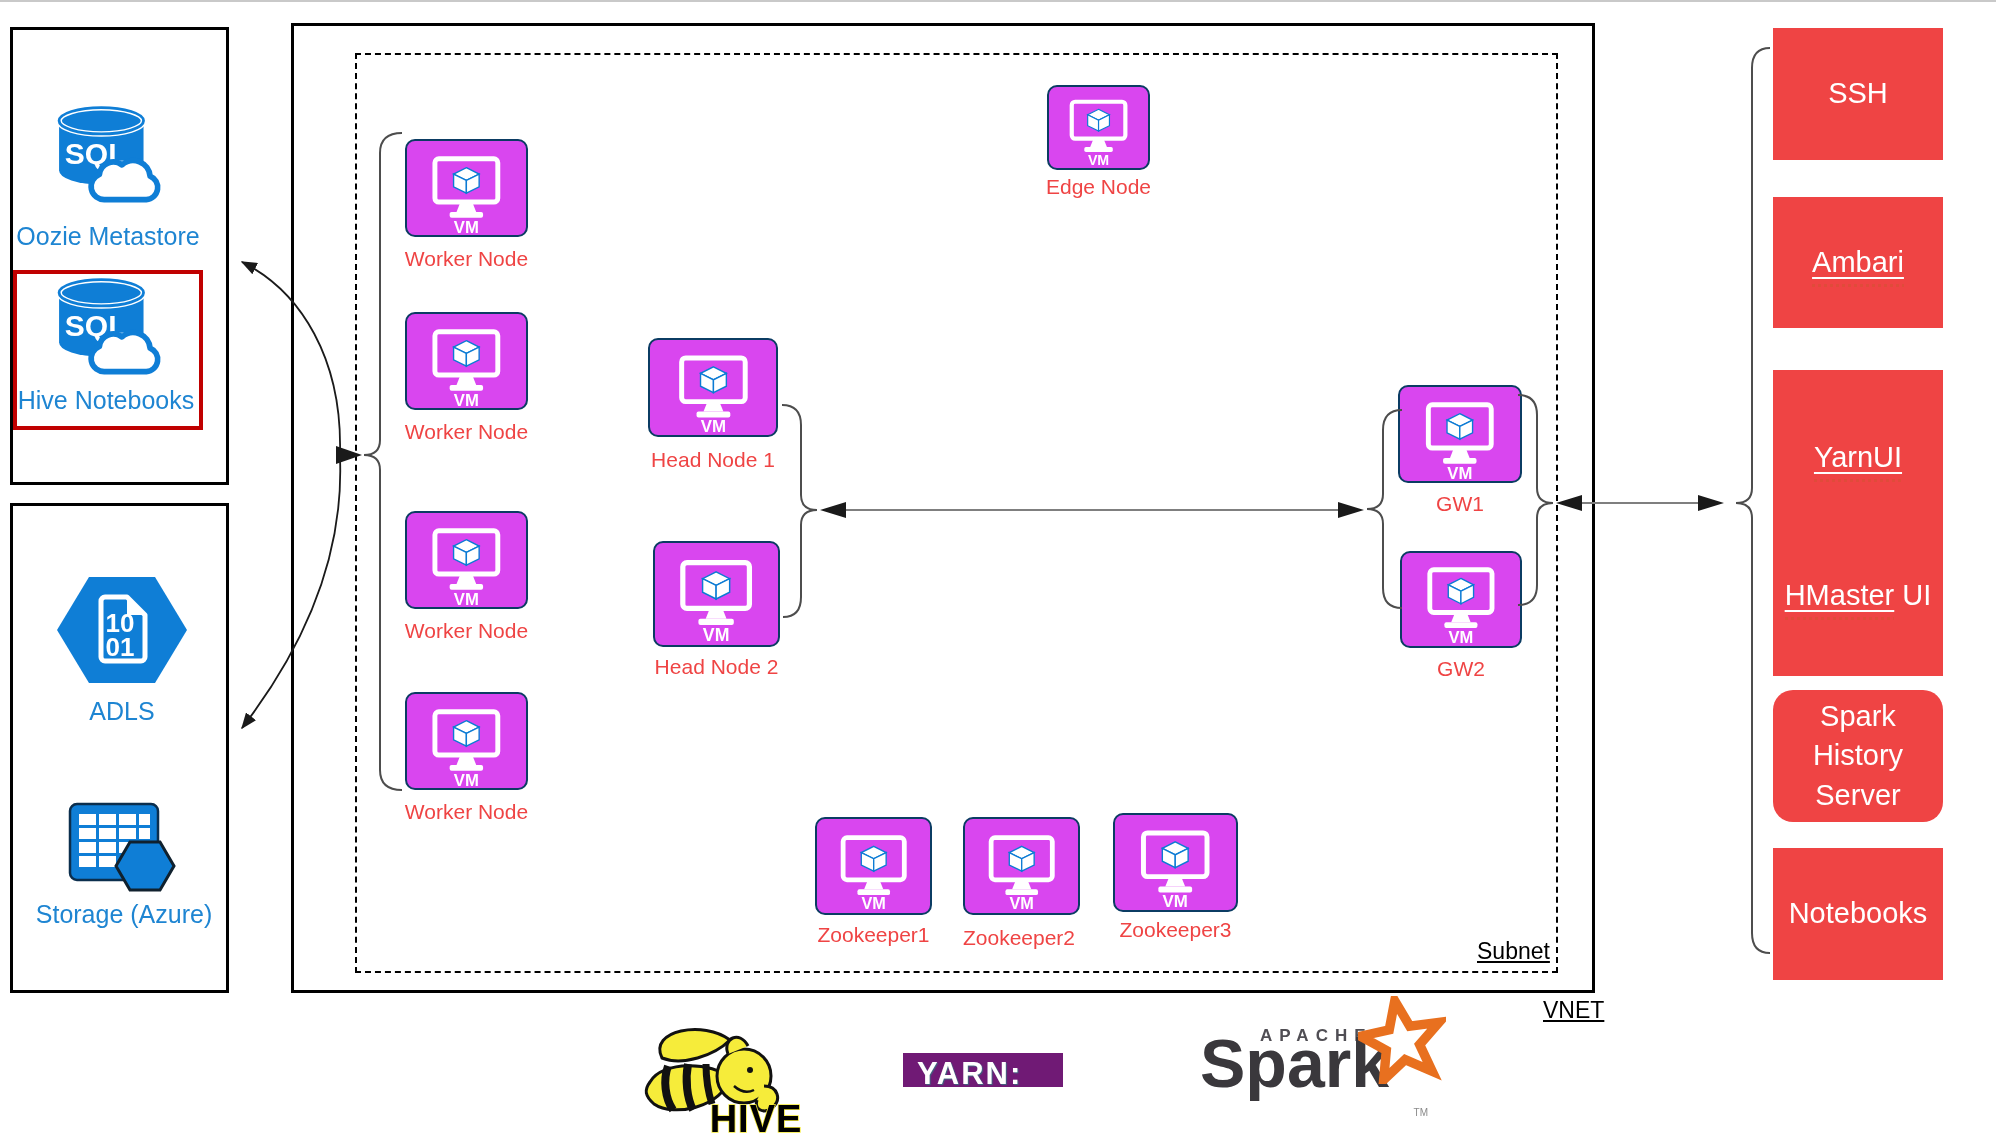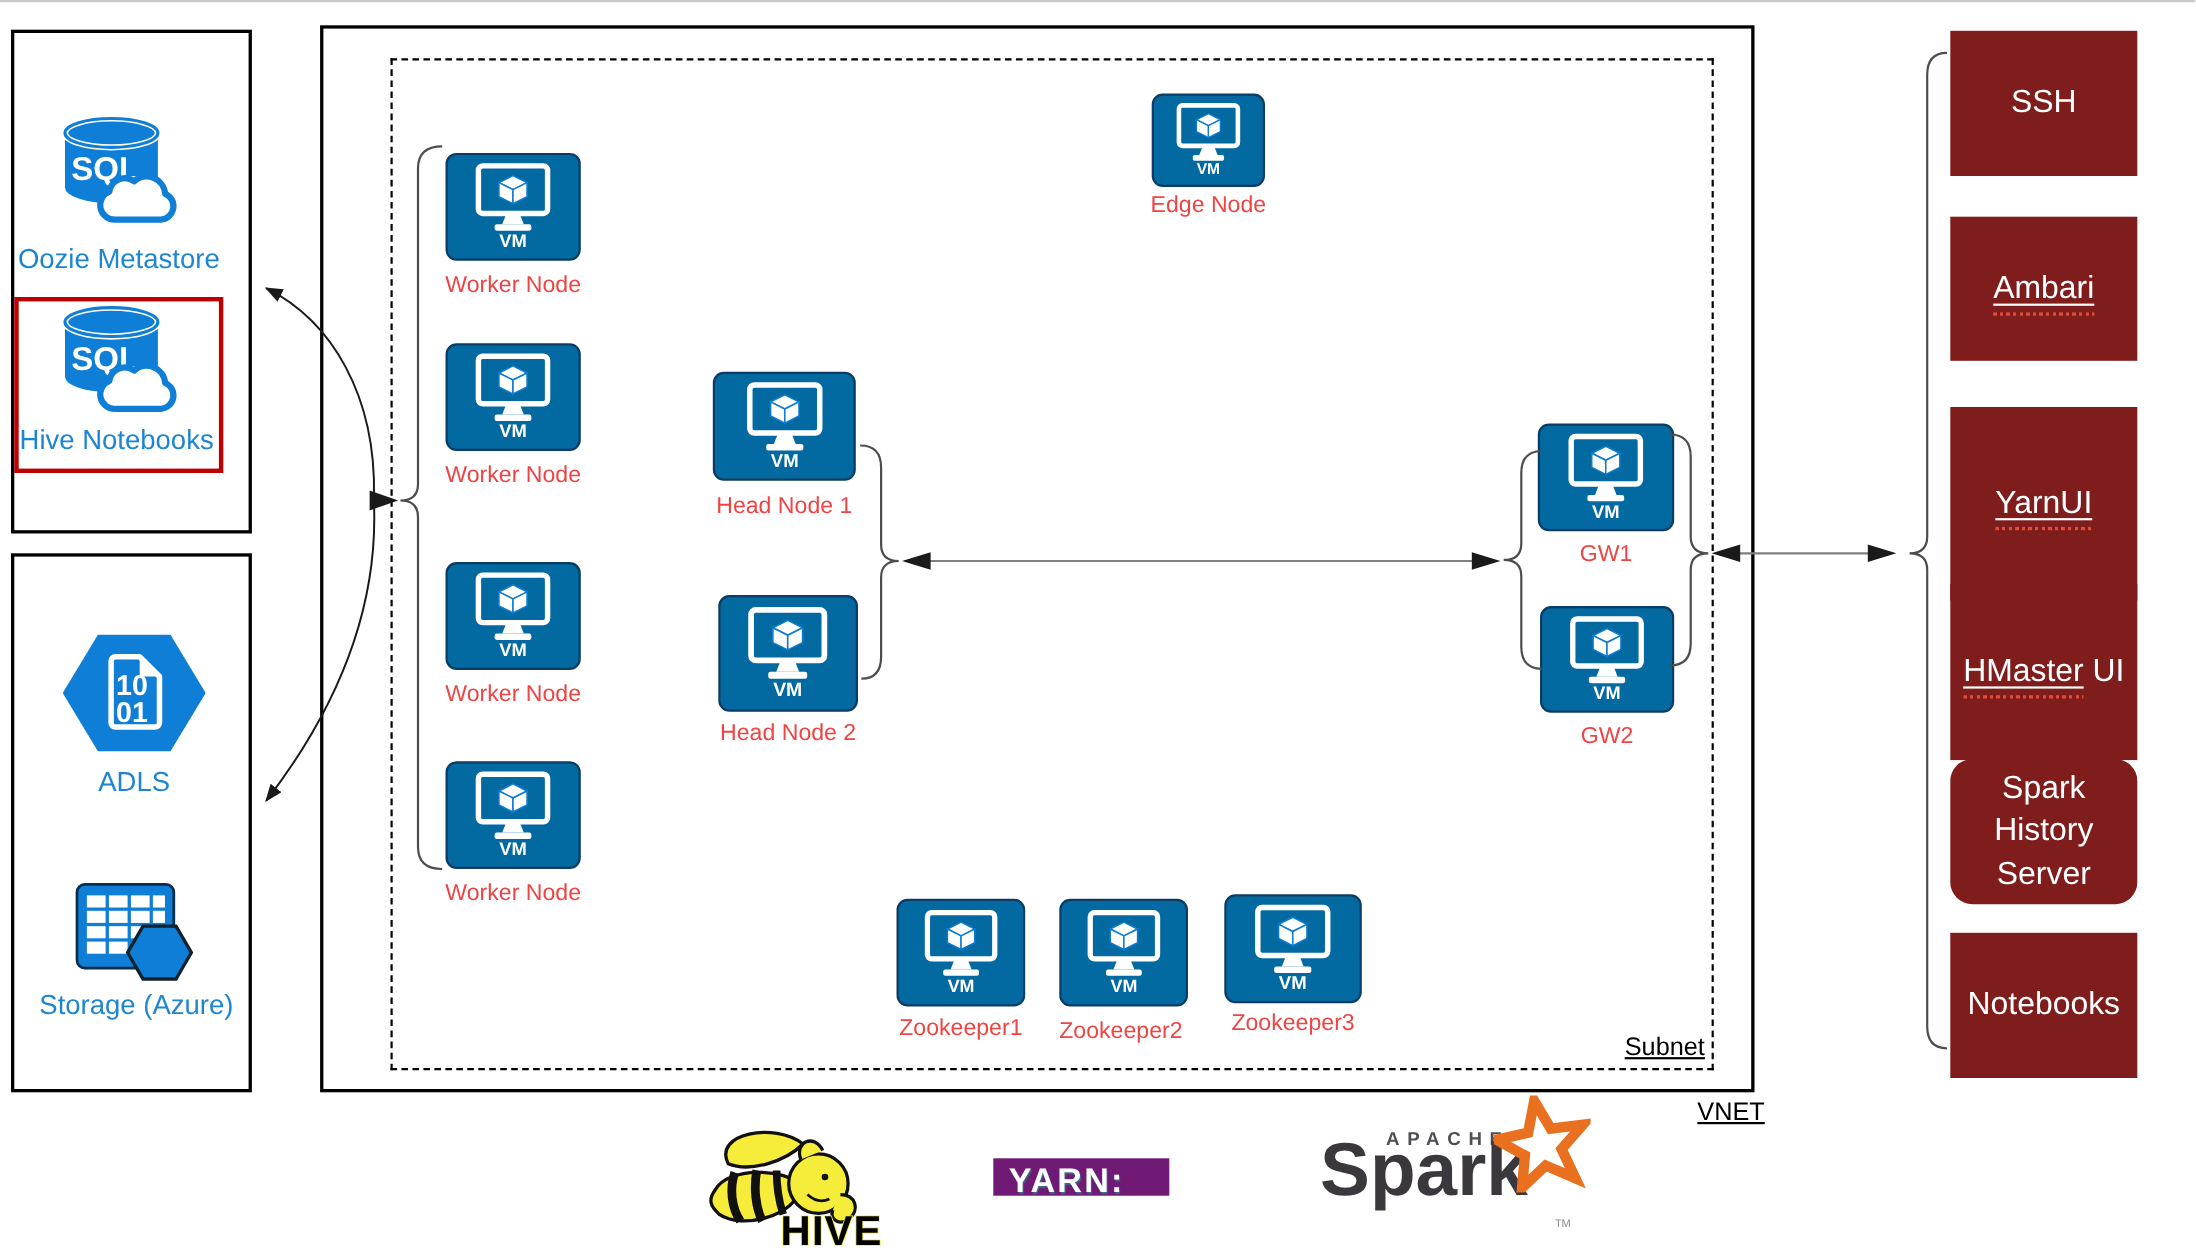--- a/index.html
+++ b/index.html
@@ -12,26 +12,26 @@
   .dashed-frame{position:absolute;border:2px dashed #000;box-sizing:border-box;}
   .highlight-frame{position:absolute;border:4px solid #c00000;box-sizing:border-box;}
 
   
   .blue-label{position:absolute;transform:translateX(-50%);color:#1e85d2;font-size:25px;
               white-space:nowrap;}
   .vm-label{position:absolute;transform:translateX(-50%);color:#ef4444;font-size:21px;
             white-space:nowrap;}
 
   
-  .vm-node{position:absolute;background:#0369a1;border:2px solid #0b3c63;border-radius:10px;
-           box-sizing:border-box;display:flex;align-items:flex-start;justify-content:center;}
+  .vm-node{position:absolute;background:#d946ef;border:2px solid #0b3c63;border-radius:10px;
+           box-sizing:border-box;display:flex;align-items:flex-end;justify-content:center;}
   .vm-node svg{width:88%;height:92%;}
 
   
-  .endpoint{position:absolute;left:1773px;width:170px;background:#7f1d1d;color:#fff;
+  .endpoint{position:absolute;left:1773px;width:170px;background:#ef4444;color:#fff;
             display:flex;align-items:center;justify-content:center;font-size:29px;
             text-align:center;line-height:1.35;padding:0 6px;box-sizing:border-box;}
   .ep-u{text-decoration:underline;text-underline-offset:5px;position:relative;}
   .squiggle::after{content:"";position:absolute;left:0;right:0;bottom:-9px;height:3px;
       background:repeating-linear-gradient(90deg,#e04b3a 0 3px,transparent 3px 6px);}
 
   
   .net-label{position:absolute;color:#000;font-size:23px;text-decoration:underline;
              white-space:nowrap;}
 
@@ -265,21 +265,21 @@
       <div class="vm-label" style="left: 1175.5px; top: 918px;">Zookeeper3</div>
       <div class="endpoint" style="top: 28px; height: 132px;">
         <span><span>SSH</span></span>
       </div>
       <div class="endpoint" style="top: 197px; height: 131px; text-align: right;">
         <span><span class="ep-u squiggle">Ambari</span></span>
       </div>
       <div class="endpoint" style="top: 370px; height: 176px;">
         <span><span class="ep-u squiggle">YarnUI</span></span>
       </div>
-      <div class="endpoint" style="top: 531px; height: 160px;">
+      <div class="endpoint" style="top: 516px; height: 160px;">
         <span><span class="ep-u squiggle">HMaster</span><span> UI</span></span>
       </div>
       <div class="endpoint" style="top: 690px; height: 132px; border-radius: 20px;">
         <span><span>Spark History Server</span></span>
       </div>
       <div class="endpoint" style="top: 848px; height: 132px;">
         <span><span>Notebooks</span></span>
       </div>
     </div>
 

